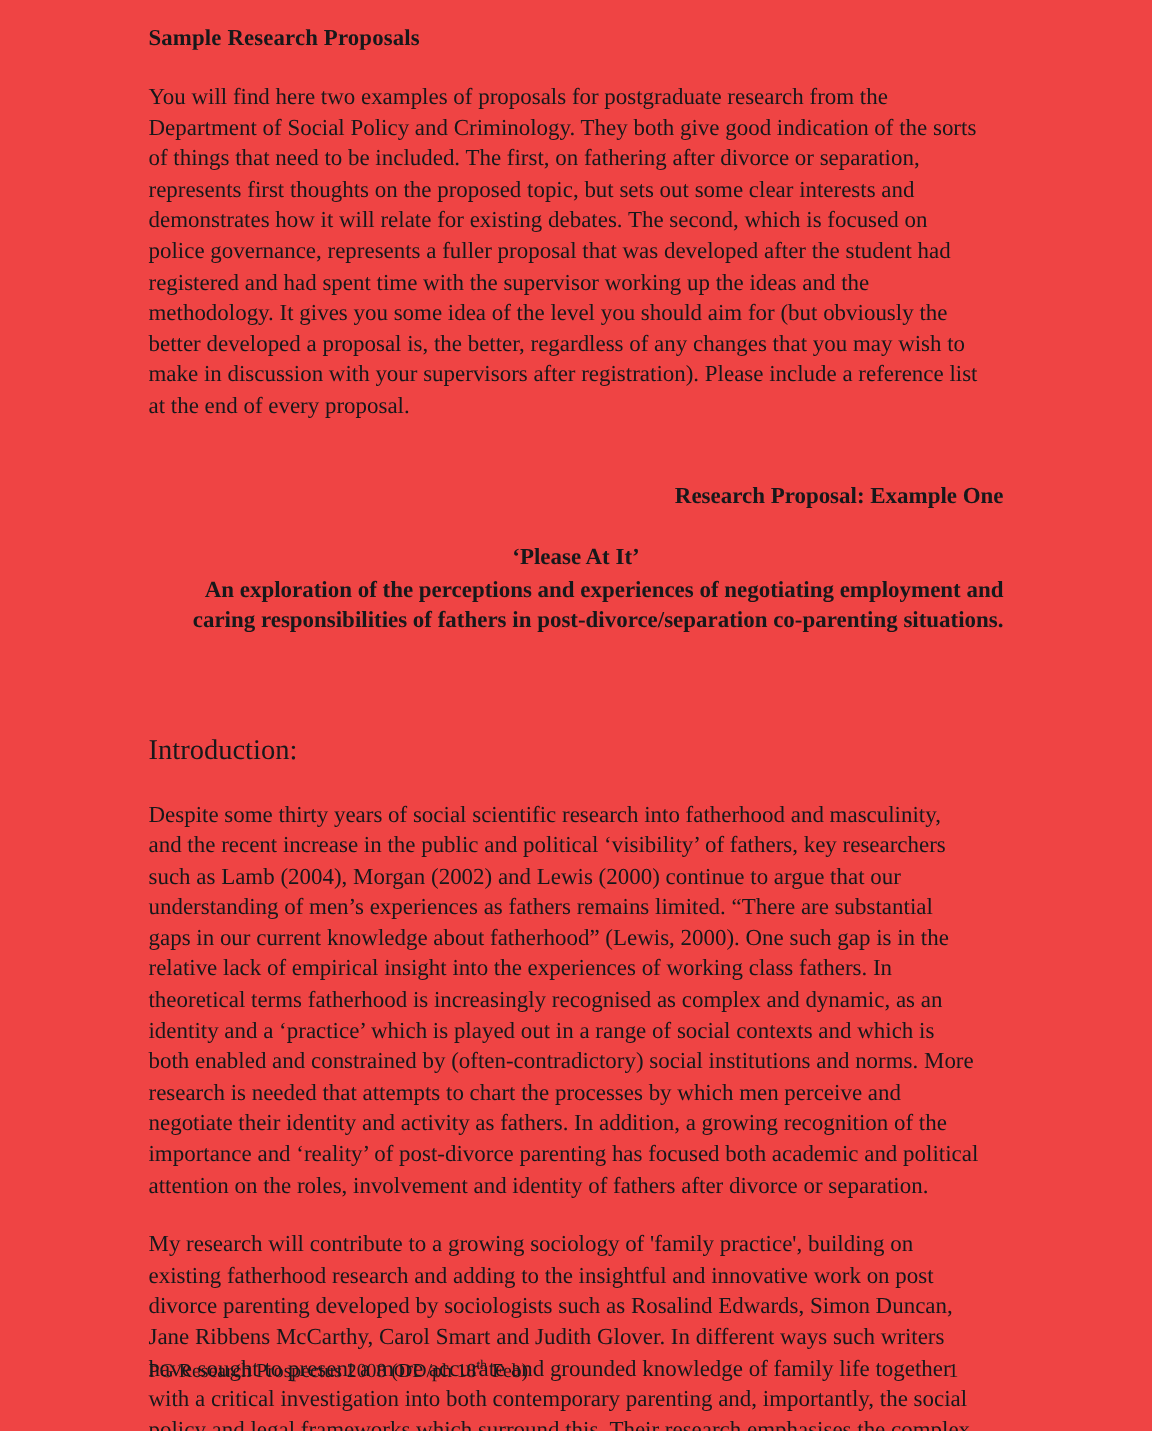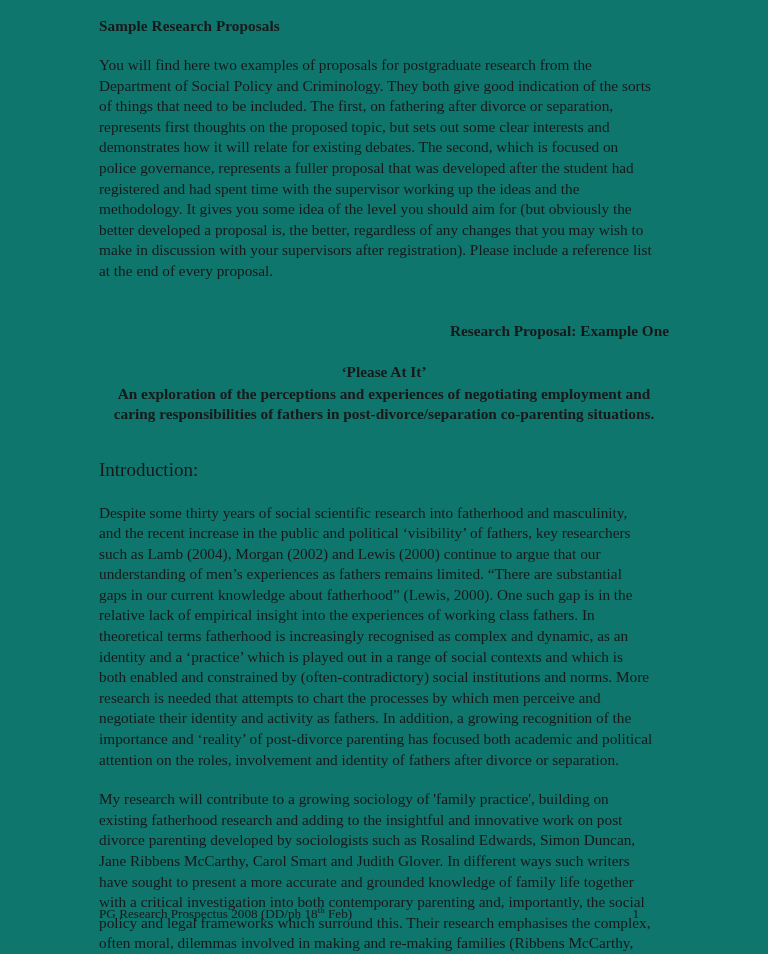--- a/index.html
+++ b/index.html
@@ -11,21 +11,21 @@
   body {
     font-family: "Liberation Serif", "DejaVu Serif", serif;
     color: #17181a;
     -webkit-font-smoothing: antialiased;
   }
   .page {
     position: relative;
     width: 768px;
     height: 954px;
     margin: 0 auto;
-    background: #0f766e;
+    background: #ef4444;
     box-sizing: border-box;
     overflow: hidden;
   }
   .content {
     position: absolute;
     left: 99px;
     top: 16px;
     width: 570px;
   }
   .doc-title {
@@ -52,22 +52,22 @@
     margin: 0 0 21px 0;
     text-align: right;
   }
   .working-title {
     margin: 0 0 1px 0;
   }
   .subtitle {
     font-weight: bold;
     font-size: 15.3px;
     line-height: 20.6px;
-    margin: 0 0 35px 0;
-    text-align: center;
+    margin: 0 0 66px 0;
+    text-align: right;
   }
   .intro-heading {
     font-weight: normal;
     font-size: 19px;
     line-height: 20.6px;
     margin: 0 0 22px 0;
   }
   .spacer-lg { height: 20px; }
   .footer {
     position: absolute;

